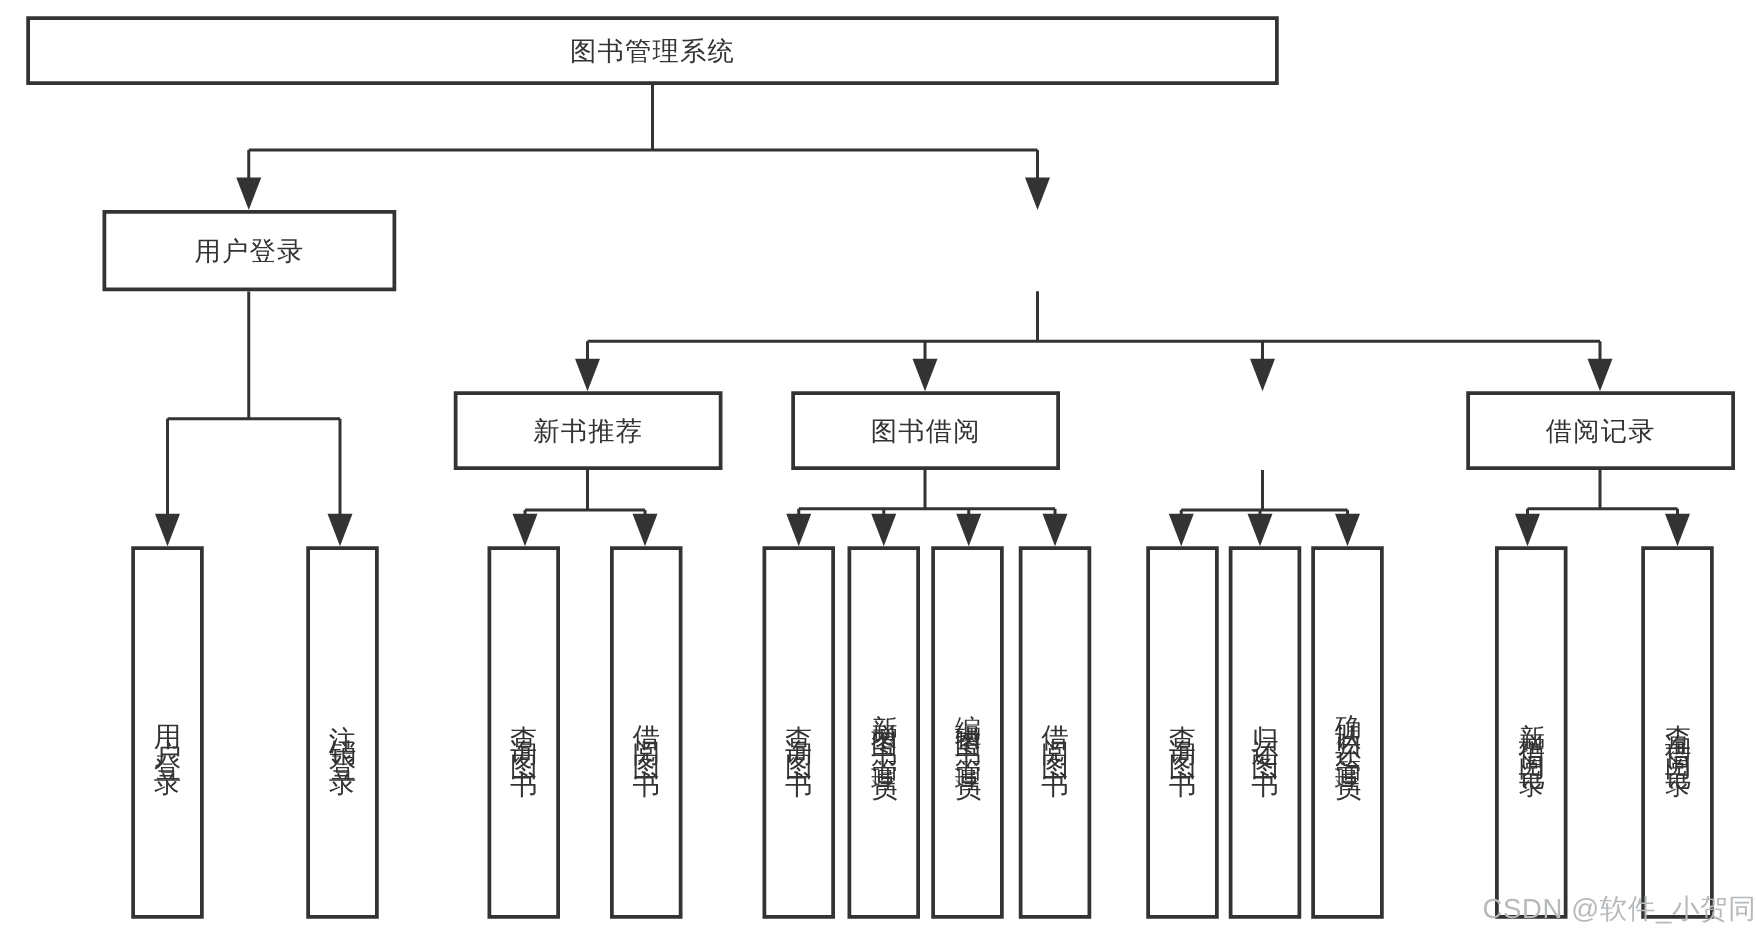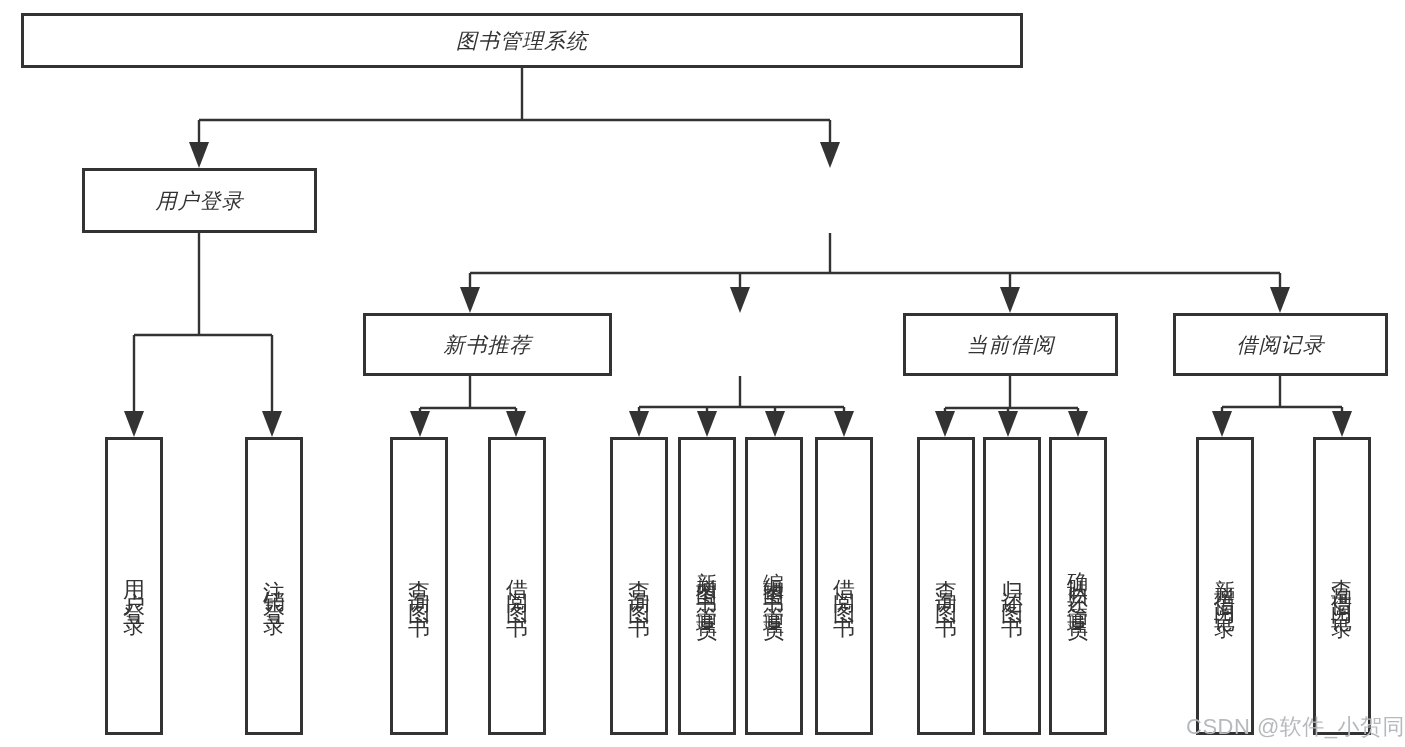--- a/index.html
+++ b/index.html
@@ -9,21 +9,21 @@
     background:#ffffff;
     font-family:"Liberation Sans","DejaVu Sans",sans-serif;
     overflow:hidden;
   }
   .wires{position:absolute;left:0;top:0;width:1405px;height:747px;pointer-events:none;}
   .hbox{
     position:absolute;
     box-sizing:border-box;
     border:3px solid #333333;
     background:#ffffff;
-    display:flex;align-items:center;justify-content:center;font-style:italic;
+    display:flex;align-items:center;justify-content:center;
   }
   .hbox span{
     font-size:21px;color:#333333;letter-spacing:1px;white-space:nowrap;
   }
   .vbox{
     position:absolute;
     box-sizing:border-box;
     border:3px solid #333333;
     background:#ffffff;
     display:flex;align-items:center;justify-content:center;
@@ -37,21 +37,21 @@
     line-height:1;
     white-space:nowrap;
   }
   .vtext.long{letter-spacing:8px;font-size:21px;}
   .vtext.xlong{letter-spacing:7px;font-size:21px;}
 
   
   .n-root {left:21px;  top:13px;  width:1002px;height:55px;}
   .n-l2a  {left:82px;  top:168px; width:235px; height:65px;}
   .n-l2b  {left:712px; top:168px; width:235px; height:65px;}
-  .n-l3a  {left:363px; top:313px; width:249px; height:63px;}
+  .n-l3a  {left:363px; top:313px; width:215px; height:63px;}
   .n-l3b  {left:633px; top:313px; width:215px; height:63px;}
   .n-l3c  {left:903px; top:313px; width:215px; height:63px;}
   .n-l3d  {left:1173px;top:313px; width:215px; height:63px;}
   .va1{left:105px;} .va2{left:245px;}
   .vb1{left:390px;} .vb2{left:488px;}
   .vc1{left:610px;} .vc2{left:678px;} .vc3{left:745px;} .vc4{left:815px;}
   .vd1{left:917px;} .vd2{left:983px;} .vd3{left:1049px;}
   .ve1{left:1196px;} .ve2{left:1313px;}
 
   .watermark{
@@ -142,22 +142,22 @@
     <span>图书管理系统</span>
   </div>
 
   <div class="hbox n-l2a">
     <span>用户登录</span>
   </div>
 
   <div class="hbox n-l3a">
     <span>新书推荐</span>
   </div>
-  <div class="hbox n-l3c">
-    <span>当前借阅</span>
+  <div class="hbox n-l3b">
+    <span>图书借阅</span>
   </div>
   <div class="hbox n-l3d">
     <span>借阅记录</span>
   </div>
 
   <div class="vbox va1">
     <span class="vtext">用户登录</span>
   </div>
   <div class="vbox va2">
     <span class="vtext">注销登录</span>

